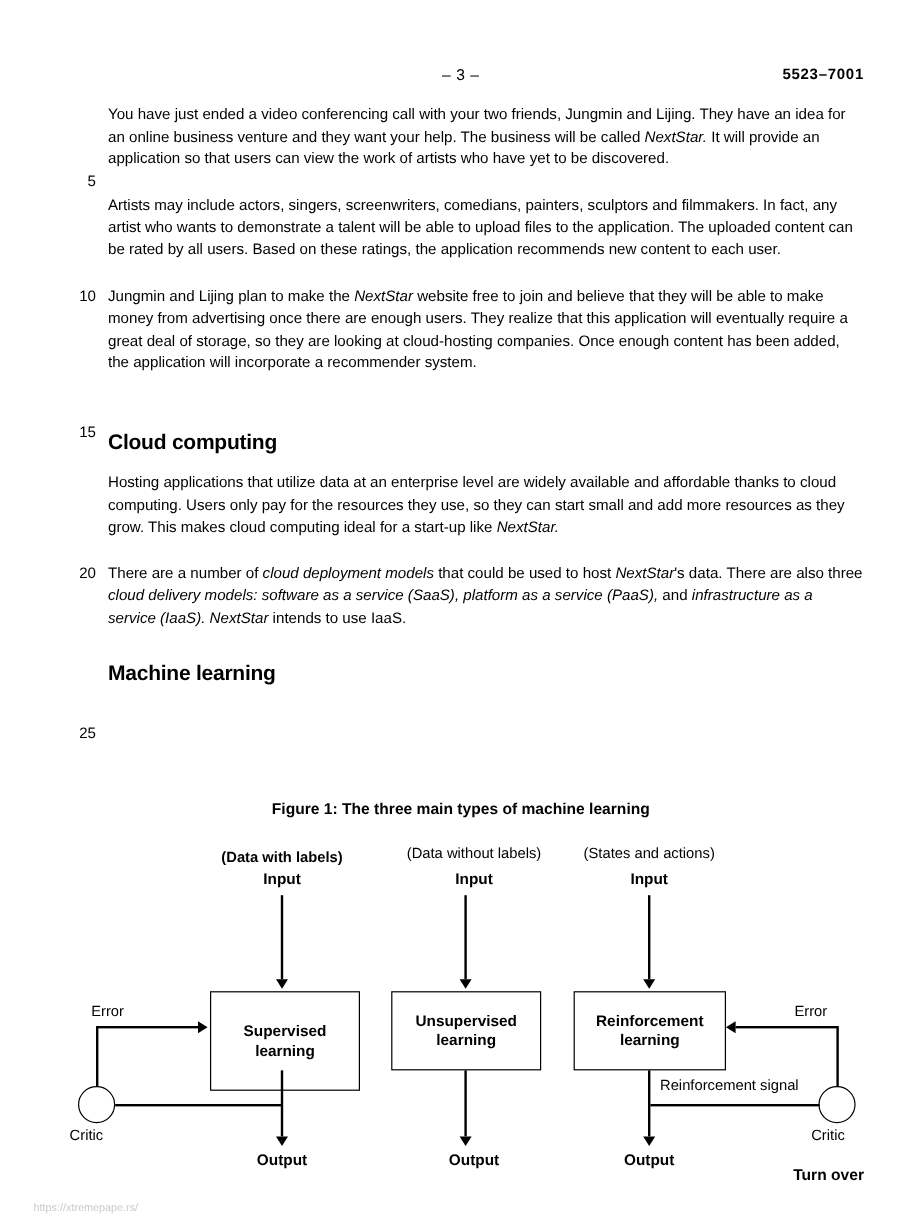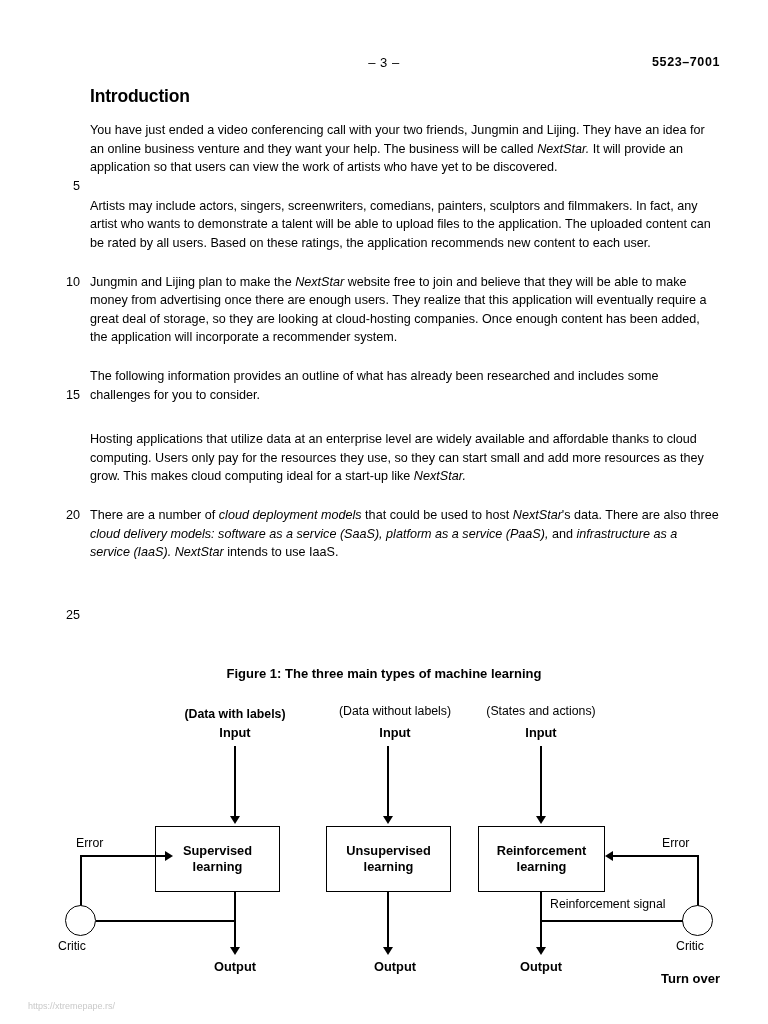--- a/index.html
+++ b/index.html
@@ -201,21 +201,20 @@
 
 <div class="page">
 
   <div class="page-head">
     <div class="page-number">– 3 –</div>
     <div class="paper-code">5523–7001</div>
   </div>
 
   <div class="content">
 
-    <h2 class="section-heading">Introduction</h2>
 
     <div class="para">
       <span class="lineno r4">5</span>
       <span>You have just ended a video conferencing call with your two friends, Jungmin and Lijing. They have an idea for an online business venture and they want your help. The business will be called <i>NextStar.</i> It will provide an application so that users can view the work of artists who have yet to be discovered.</span>
     </div>
 
     <div class="spacer-sm"></div>
 
     <div class="para">
       <span>Artists may include actors, singers, screenwriters, comedians, painters, sculptors and filmmakers. In fact, any artist who wants to demonstrate a talent will be able to upload files to the application. The uploaded content can be rated by all users. Based on these ratings, the application recommends new content to each user.</span>
@@ -225,58 +224,59 @@
 
     <div class="para">
       <span class="lineno r1">10</span>
       <span>Jungmin and Lijing plan to make the <i>NextStar</i> website free to join and believe that they will be able to make money from advertising once there are enough users. They realize that this application will eventually require a great deal of storage, so they are looking at cloud-hosting companies. Once enough content has been added, the application will incorporate a recommender system.</span>
     </div>
 
     <div class="spacer-sm"></div>
 
     <div class="para">
       <span class="lineno r2">15</span>
-      <span>The following information provides an outline of what has already been researched and includes some challenges for you to consider.</span>
     </div>
 
     <div style="height:12px"></div>
 
+    <h2 class="section-heading">Cloud computing</h2>
 
     <div class="para">
       <span>Hosting applications that utilize data at an enterprise level are widely available and affordable thanks to cloud computing. Users only pay for the resources they use, so they can start small and add more resources as they grow. This makes cloud computing ideal for a start-up like <i>NextStar.</i></span>
     </div>
 
     <div class="spacer-sm"></div>
 
     <div class="para">
       <span class="lineno r1">20</span>
       <span>There are a number of <i>cloud deployment models</i> that could be used to host <i>NextStar</i>'s data. There are also three <i>cloud delivery models: software as a service (SaaS), platform as a service (PaaS),</i> and <i>infrastructure as a service (IaaS). NextStar</i> intends to use IaaS.</span>
     </div>
 
     <div style="height:12px"></div>
 
+    <h2 class="section-heading tight">Machine learning</h2>
 
     <div class="para">
       <span class="lineno r2">25</span>
     </div>
 
   </div>
 
   <div class="figure-wrap">
 
     <div class="fig-caption">Figure 1: The three main types of machine learning</div>
 
     <div class="diagram">
 
       <div class="col-label-sub" style="left:160px; top:15px; width:150px;font-weight:bold;">(Data with labels)</div>
       <div class="col-label-main" style="left:160px; top:33px; width:150px;">Input</div>
       <div class="ln v" style="left:234px; top:54px; height:70px;"></div>
       <div class="arrow-down" style="left:230px; top:124px;"></div>
 
-      <div class="box" style="left:155px; top:134px; width:125px; height:66px;">
+      <div class="box" style="left:175px; top:134px; width:125px; height:83px;">
         <div>
           <span>Supervised</span><br>
           <span>learning</span>
         </div>
       </div>
 
       <div class="ln v" style="left:234px; top:200px; height:55px;"></div>
       <div class="arrow-down" style="left:230px; top:255px;"></div>
       <div class="col-label-main" style="left:160px; top:267px; width:150px;">Output</div>
 

